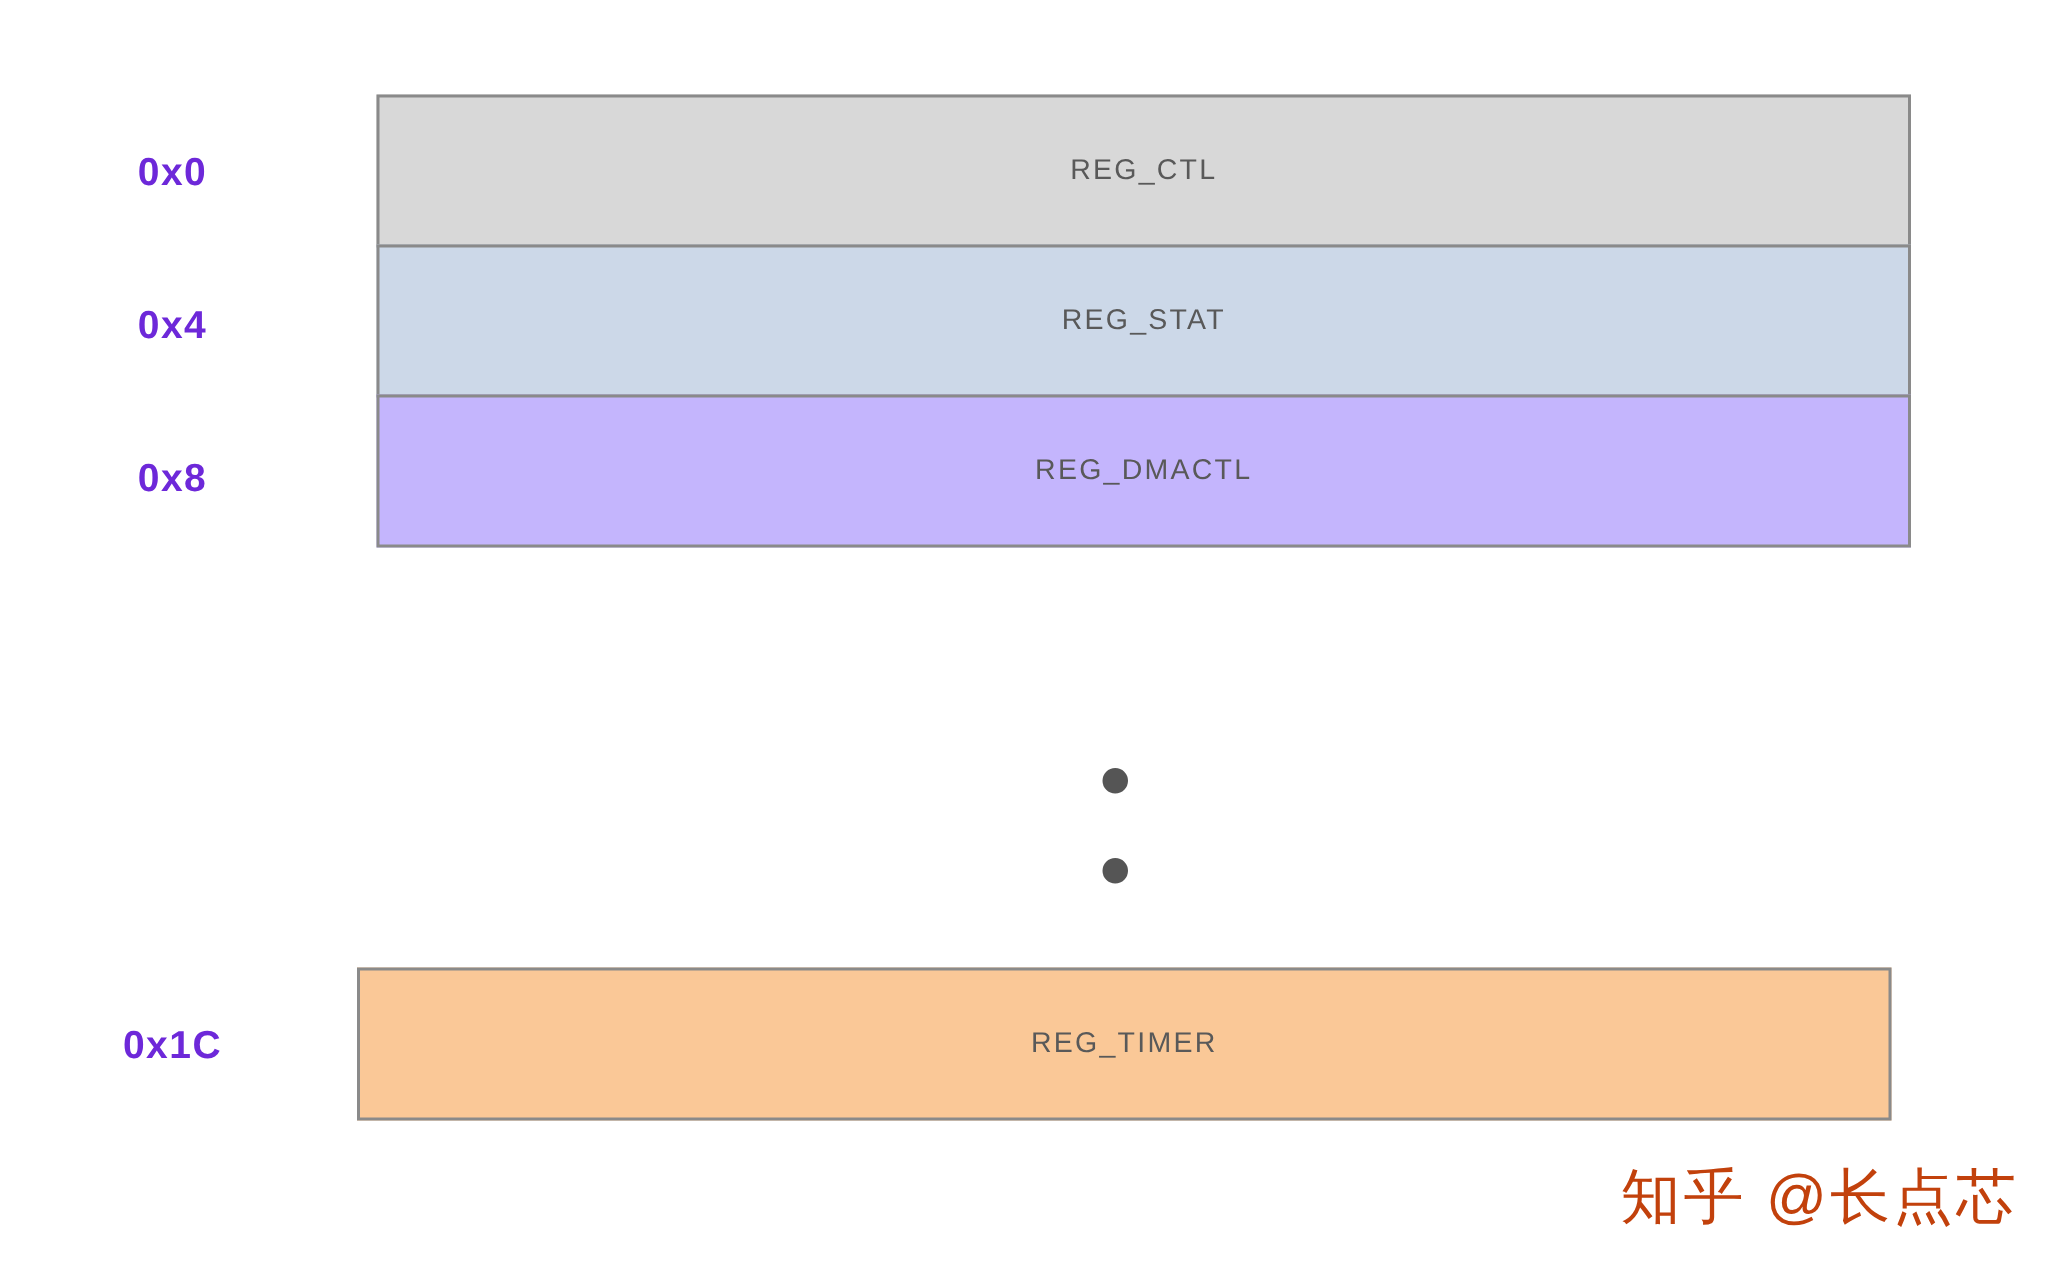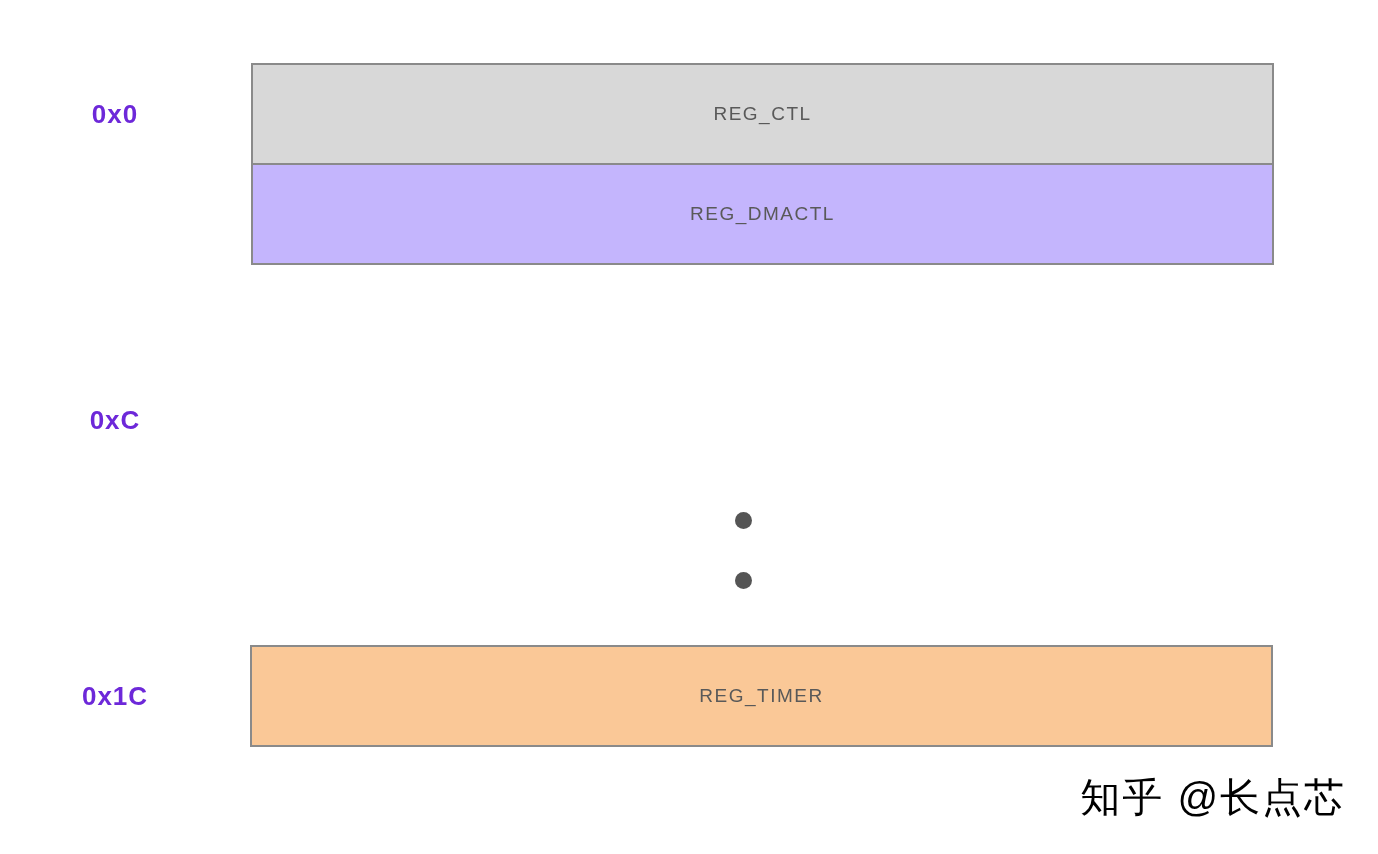--- a/index.html
+++ b/index.html
@@ -31,21 +31,21 @@
     border: 2px solid #8a8a8a;
     display: flex;
     align-items: center;
     justify-content: center;
   }
   .stack .box + .box {
     margin-top: -2px;
   }
   .timer-box {
     position: absolute;
-    left: 250px;
+    left: 238px;
     top: 645px;
   }
   .reg-label {
     font-size: 19px;
     letter-spacing: 1.5px;
     color: #595959;
   }
 
   
   .addr {
@@ -87,34 +87,38 @@
     letter-spacing: 2px;
     white-space: nowrap;
   }
 </style>
 </head>
 <body>
 
 <div class="canvas">
 
   <div class="addr addr-0">0x0</div>
-  <div class="addr addr-3">0xC</div>
+  <div class="addr addr-1">0x4</div>
+  <div class="addr addr-2">0x8</div>
   <div class="addr addr-4">0x1C</div>
 
   <div class="stack">
     <div class="box" style="background: rgb(216, 216, 216); border-color: rgb(138, 138, 138);">
       <span class="reg-label">REG_CTL</span>
+    </div>
+    <div class="box" style="background: rgb(204, 216, 232); border-color: rgb(138, 138, 138);">
+      <span class="reg-label">REG_STAT</span>
     </div>
     <div class="box" style="background: #c4b5fd; border-color: rgb(138, 138, 138);">
       <span class="reg-label">REG_DMACTL</span>
     </div>
   </div>
 
   <div class="dot dot-1" style="background: rgb(85, 85, 85);"></div>
   <div class="dot dot-2" style="background: rgb(85, 85, 85);"></div>
 
   <div class="box timer-box" style="background: rgb(250, 200, 151); border-color: rgb(138, 138, 138);">
     <span class="reg-label">REG_TIMER</span>
   </div>
 
-  <div class="watermark" style="color: #000000;">知乎 @长点芯</div>
+  <div class="watermark" style="color: #c2410c;">知乎 @长点芯</div>
 
 </div>
 
 </body></html>

